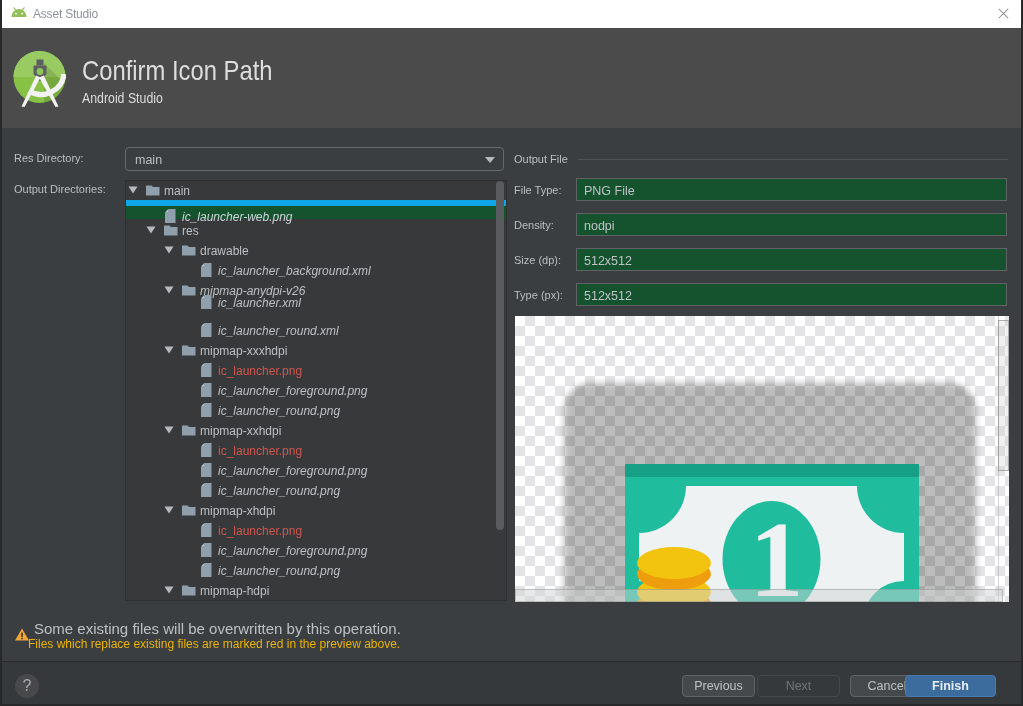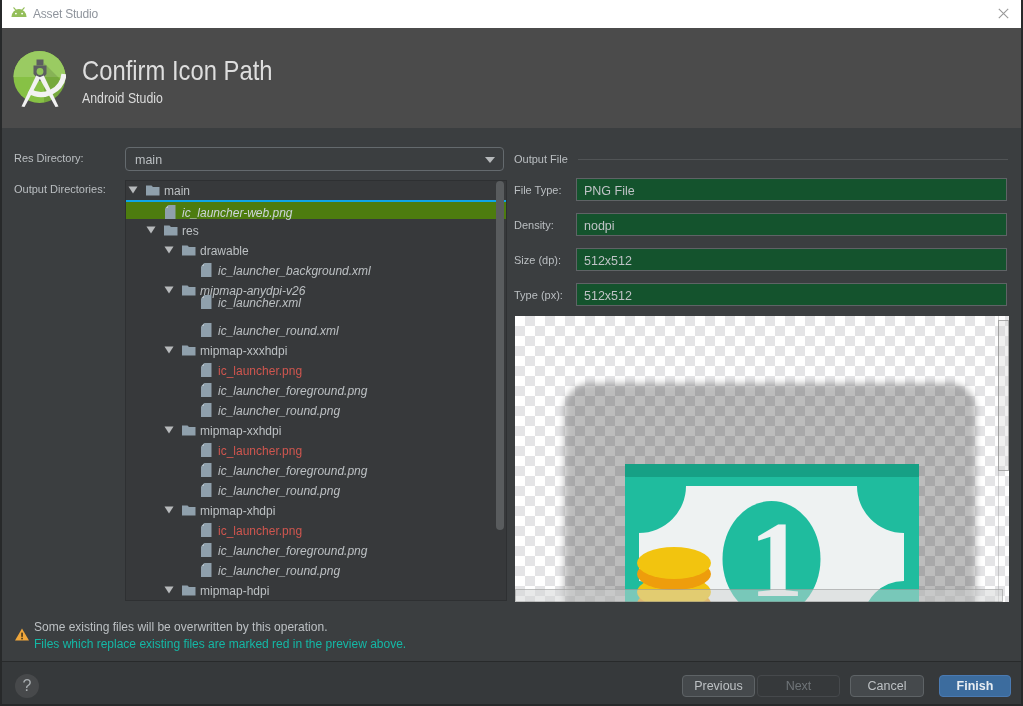--- a/index.html
+++ b/index.html
@@ -11,34 +11,34 @@
 #h1{position:absolute;left:82px;top:55px;font-size:28px;font-weight:400;color:#dedede;transform:scaleX(0.85);transform-origin:0 0;white-space:nowrap}
 #h2{position:absolute;left:82px;top:90px;font-size:14px;color:#dcdcdc;transform:scaleX(0.88);transform-origin:0 0;white-space:nowrap}
 
 .lbl{position:absolute;font-size:11px;color:#bbbfc2}
 #combo{position:absolute;left:125px;top:147px;width:379px;height:24px;border:1px solid #646a6e;border-radius:4px;background:#3b3e40}
 #combo span{position:absolute;left:9px;top:5px;font-size:12.5px;color:#bbbfc2}
 #combo svg{position:absolute;right:8px;top:9px}
 
 #tree{position:absolute;left:125px;top:180px;width:382px;height:421px;background:#37393b;border:1px solid #2e3032}
 .trow{position:absolute;left:126px;width:380px;height:20px}
-.trow.sel{background:#4d7c0f;border-top:2px solid #0ea5e9;height:19px}
+.trow.sel{background:#14532d;border-top:6px solid #0ea5e9;height:19px}
 .ticon{position:absolute;top:4px}
 .tn,.ti,.tr{position:absolute;top:4px;font-size:12px;color:#bcc0c3;white-space:nowrap}
 .ti{font-style:italic}
 .tr{color:#d0564f}
 .sel .ti{color:#cdd5da}
 
 #outfile-lbl{position:absolute;left:514px;top:153px;font-size:11px;color:#bbbfc2}
 #outfile-line{position:absolute;left:578px;top:159px;width:430px;height:1px;background:#515456}
 .field{position:absolute;left:576px;width:431px;height:23px;border:1px solid #5f6366;background:#14532d}
 .field span{position:absolute;left:7px;top:5px;font-size:12.5px;color:#bfc3c6}
 
-#warn1{position:absolute;left:34px;top:620px;font-size:12px;color:#bcc0c3}
-#warn2{position:absolute;left:34px;top:637px;font-size:12px;color:#14b8a6}
+#warn1{position:absolute;left:34px;top:620px;font-size:15px;color:#bcc0c3}
+#warn2{position:absolute;left:28px;top:637px;font-size:12px;color:#eab308}
 
 #sep{position:absolute;left:2px;top:661px;width:1019px;height:1px;background:#282a2b}
 #footer{position:absolute;left:2px;top:662px;width:1019px;height:42px;background:#36393b}
 #help{position:absolute;left:15px;top:674px;width:24px;height:24px;border-radius:50%;background:#47494b;color:#a8adb0;font-size:16px;text-align:center;line-height:24px}
 .btn{position:absolute;top:675px;height:22px;border:1px solid #5e6366;border-radius:4px;background:#45494c;font-size:12.5px;color:#bdc1c4;text-align:center;line-height:20px}
 .btn.dis{background:#36393b;border-color:#46494c;color:#6f7478}
 .btn.def{background:#3c6c9e;border-color:#4a7ab2;color:#e8edf2;font-weight:bold}
 
 #bl{position:absolute;left:0;top:0;width:2px;height:706px;background:#27292a}
 #br{position:absolute;right:0;top:0;width:2px;height:706px;background:#27292a}
@@ -315,17 +315,17 @@
 </svg>
 <div id="warn1">Some existing files will be overwritten by this operation.</div>
 <div id="warn2">Files which replace existing files are marked red in the preview above.</div>
 
 <div id="sep"></div>
 <div id="footer"></div>
 <div id="help">?</div>
 <div class="btn" style="left:682px;width:73px">Previous</div>
 <div class="btn dis" style="left:757px;width:83px">Next</div>
 <div class="btn" style="left:850px;width:74px">Cancel</div>
-<div class="btn def" style="left:939px;width:72px">Finish</div>
+<div class="btn def" style="left:905px;width:91px">Finish</div>
 
 <div id="bl"></div>
 <div id="br"></div>
 <div id="bb"></div>
 
 </body></html>

